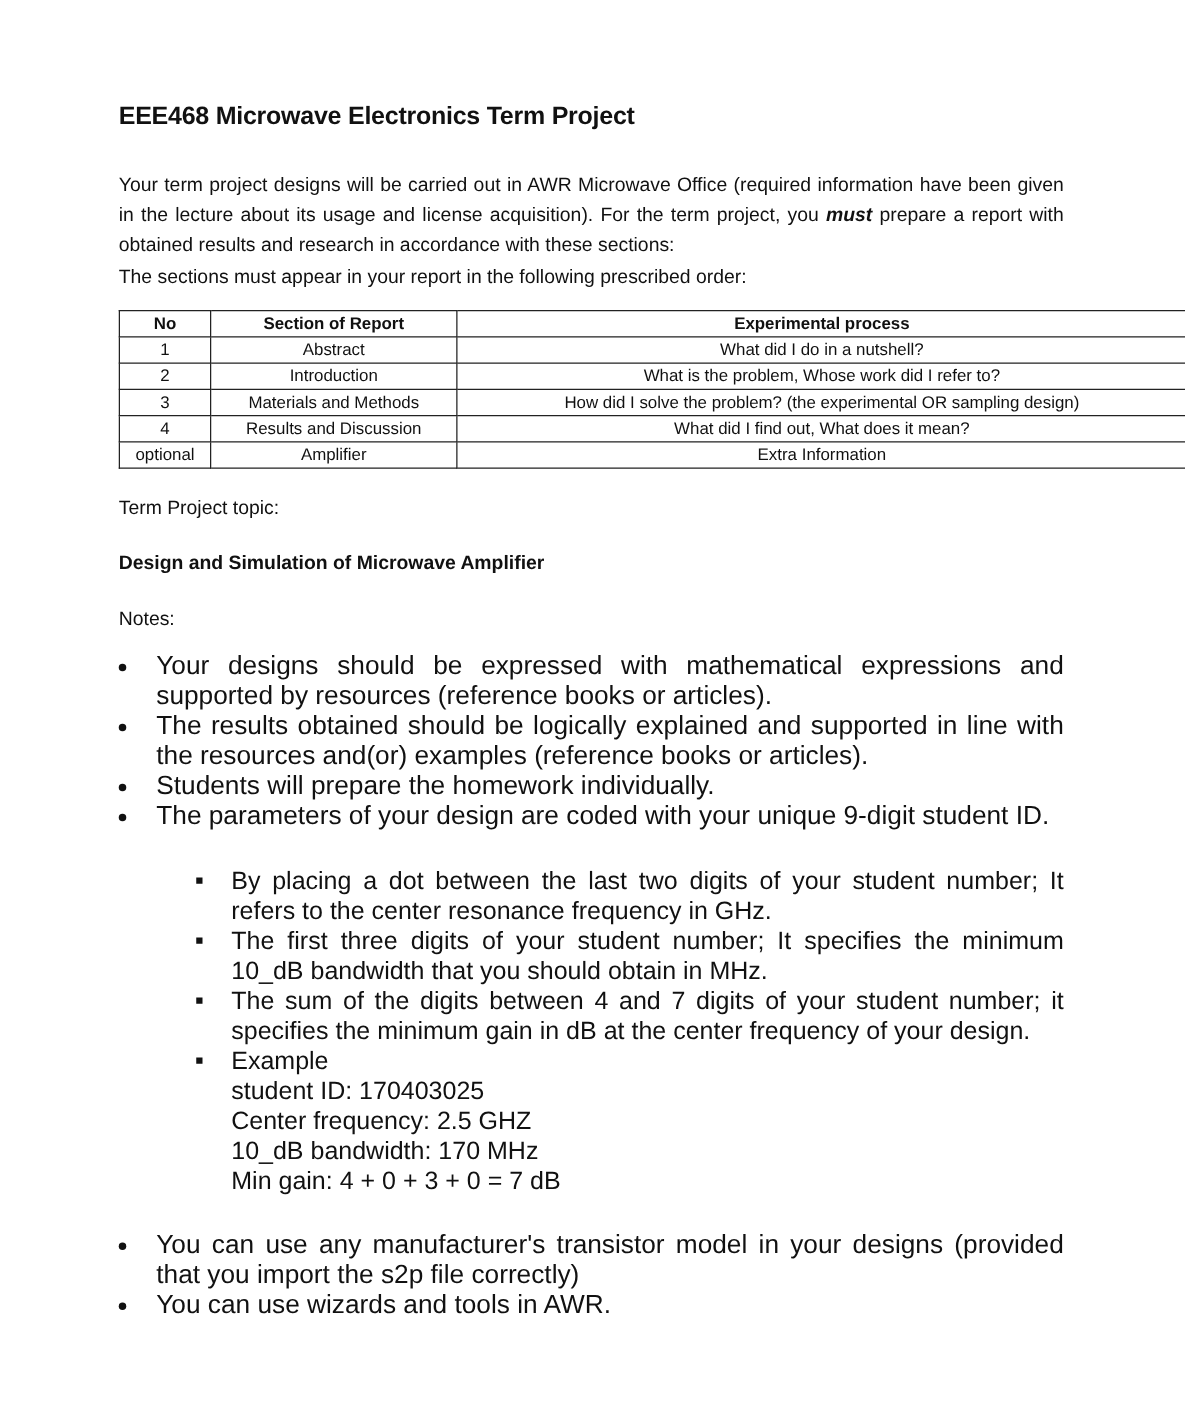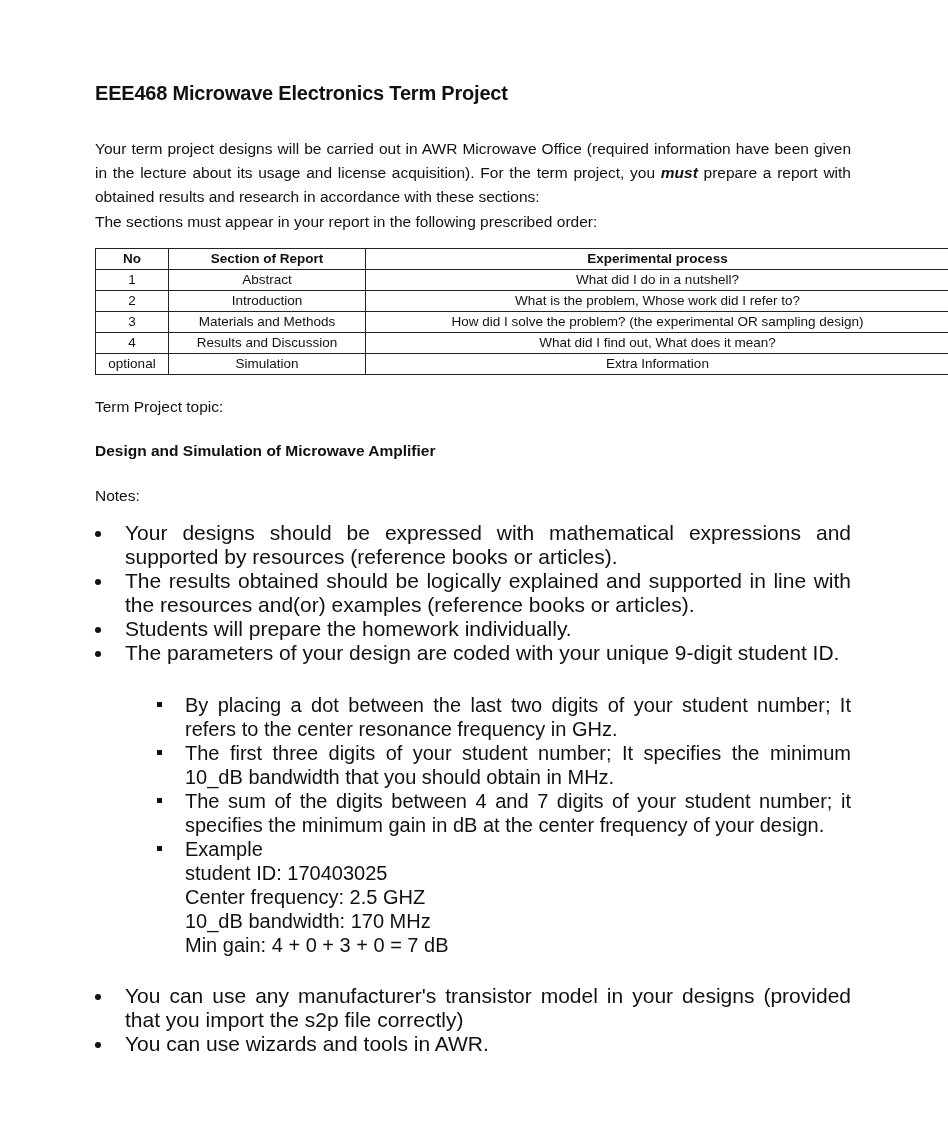--- a/index.html
+++ b/index.html
@@ -60,21 +60,21 @@
         <td>Materials and Methods</td>
         <td>How did I solve the problem? (the experimental OR sampling design)</td>
       </tr>
       <tr>
         <td>4</td>
         <td>Results and Discussion</td>
         <td>What did I find out, What does it mean?</td>
       </tr>
       <tr>
         <td>optional</td>
-        <td>Simulation</td>
+        <td>Amplifier</td>
         <td>Extra Information</td>
       </tr>
     </tbody>
   </table>
 
   <div class="para topic-label">Term Project topic:</div>
   <div class="para topic">Design and Simulation of Microwave Amplifier</div>
   <div class="para notes-label">Notes:</div>
 
   <ul class="bullets b1">

